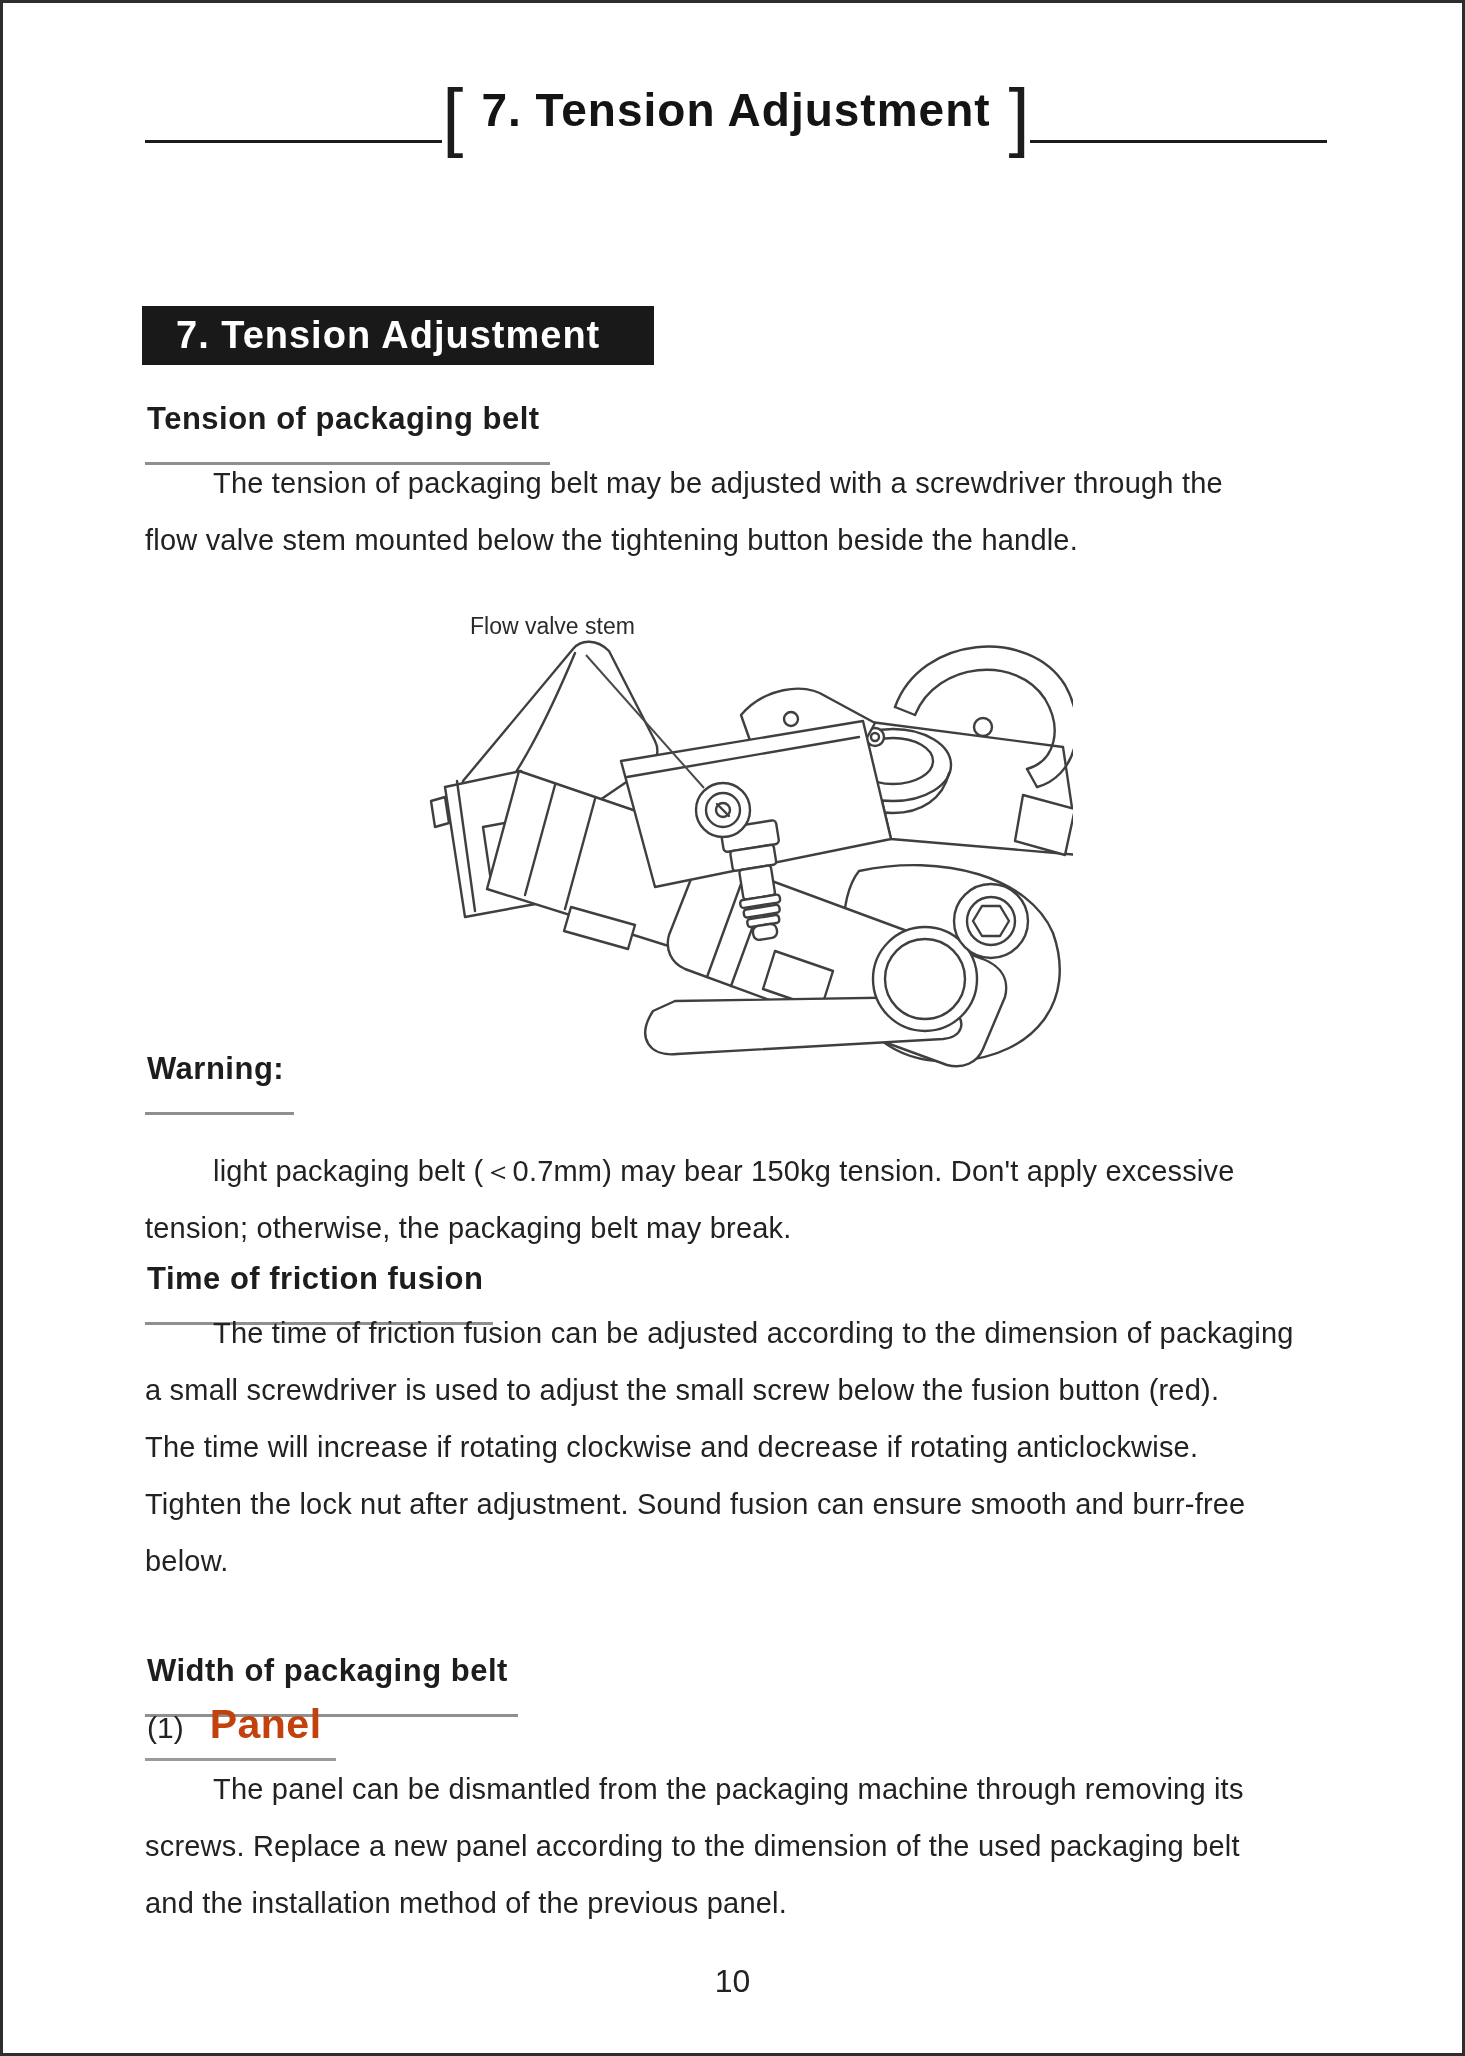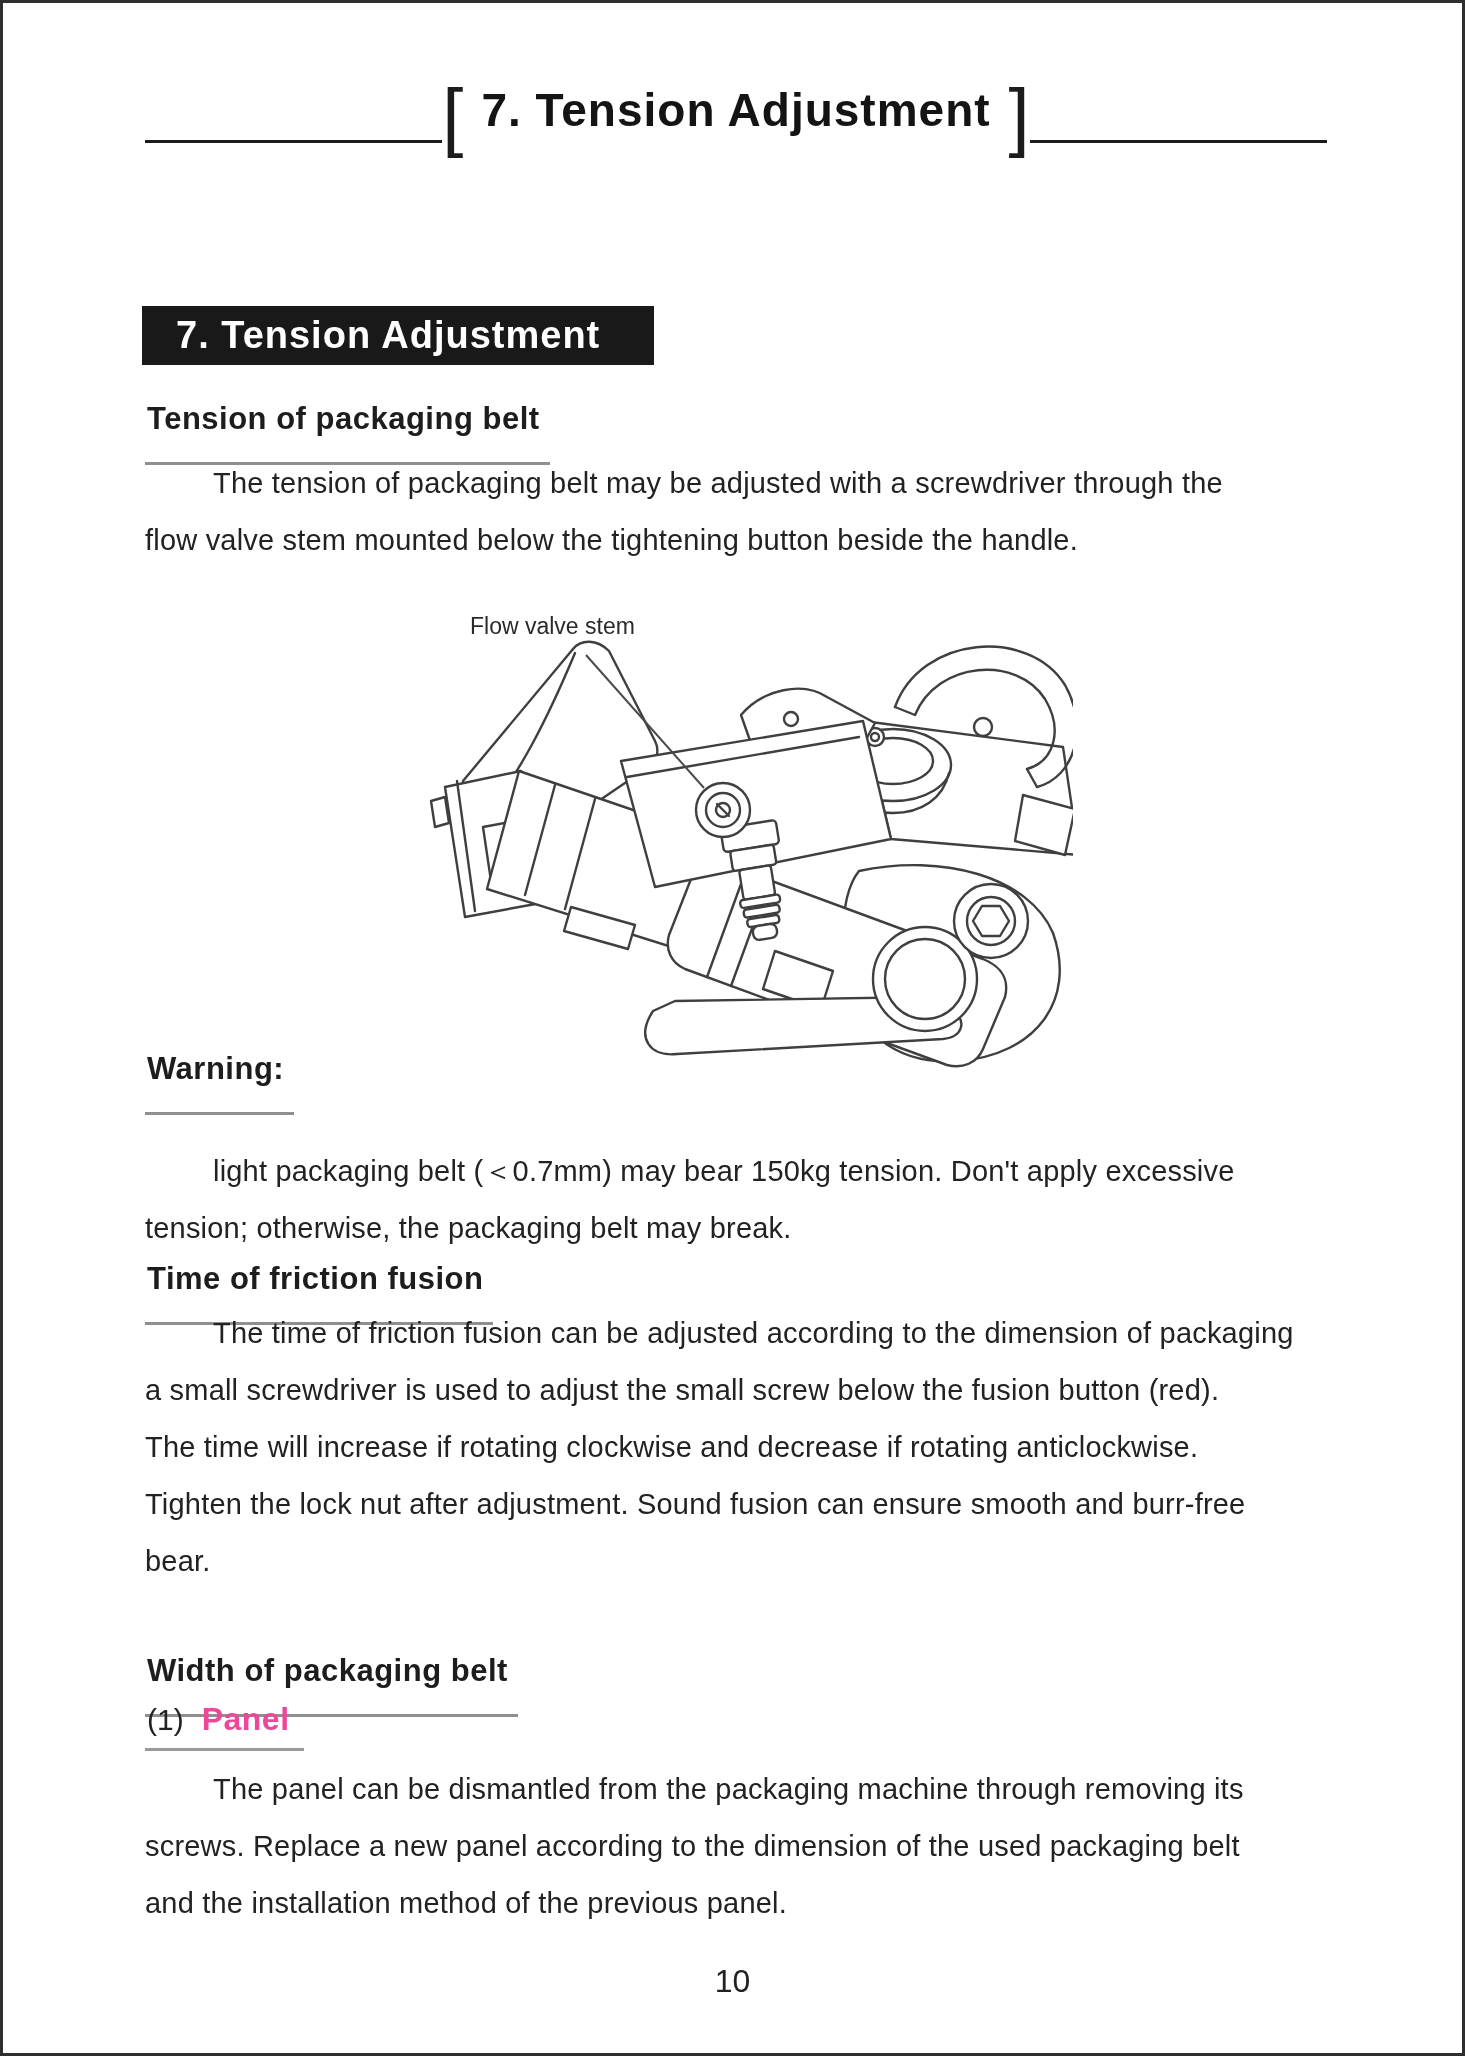--- a/index.html
+++ b/index.html
@@ -41,21 +41,21 @@
   .p-tension{top:452px;}
   .p-warning{top:1140px;}
   .p-fusion{top:1302px;}
   .p-panel{top:1758px;}
   
   .panel-head{
     position:absolute;left:142px;top:1698px;
     border-bottom:3px solid #9a9a9a;padding:0 14px 10px 2px;white-space:nowrap;
   }
   .panel-num{font-size:30px;font-weight:400;color:#222;}
-  .panel-title{font-size:32px;font-weight:bold;color:#ec4899;margin-left:18px;letter-spacing:.5px;}
+  .panel-title{font-size:41px;font-weight:bold;color:#c2410c;margin-left:26px;letter-spacing:.5px;}
   
   .fig-label{position:absolute;left:467px;top:610px;font-size:23px;color:#2a2a2a;white-space:nowrap;}
   .fig{position:absolute;left:420px;top:616px;width:650px;height:462px;}
   .fig svg{width:100%;height:100%;}
   
   .pagenum{position:absolute;left:0;right:0;top:1960px;text-align:center;font-size:32px;color:#222;}
 </style>
 </head>
 <body>
 
@@ -159,21 +159,21 @@
       <div class="tline indent">light packaging belt (＜0.7mm) may bear 150kg tension. Don't apply excessive</div>
       <div class="tline">tension; otherwise, the packaging belt may break.</div>
     </div>
 
   <div class="h2 h-fusion">Time of friction fusion</div>
   <div class="para p-fusion">
       <div class="tline indent">The time of friction fusion can be adjusted according to the dimension of packaging</div>
       <div class="tline">a small screwdriver is used to adjust the small screw below the fusion button (red).</div>
       <div class="tline">The time will increase if rotating clockwise and decrease if rotating anticlockwise.</div>
       <div class="tline">Tighten the lock nut after adjustment. Sound fusion can ensure smooth and burr-free</div>
-      <div class="tline">bear.</div>
+      <div class="tline">below.</div>
     </div>
 
   <div class="h2 h-width">Width of packaging belt</div>
 
   <div class="panel-head">
     <span class="panel-num">(1)</span><span class="panel-title">Panel</span>
   </div>
   <div class="para p-panel">
       <div class="tline indent">The panel can be dismantled from the packaging machine through removing its</div>
       <div class="tline">screws. Replace a new panel according to the dimension of the used packaging belt</div>

